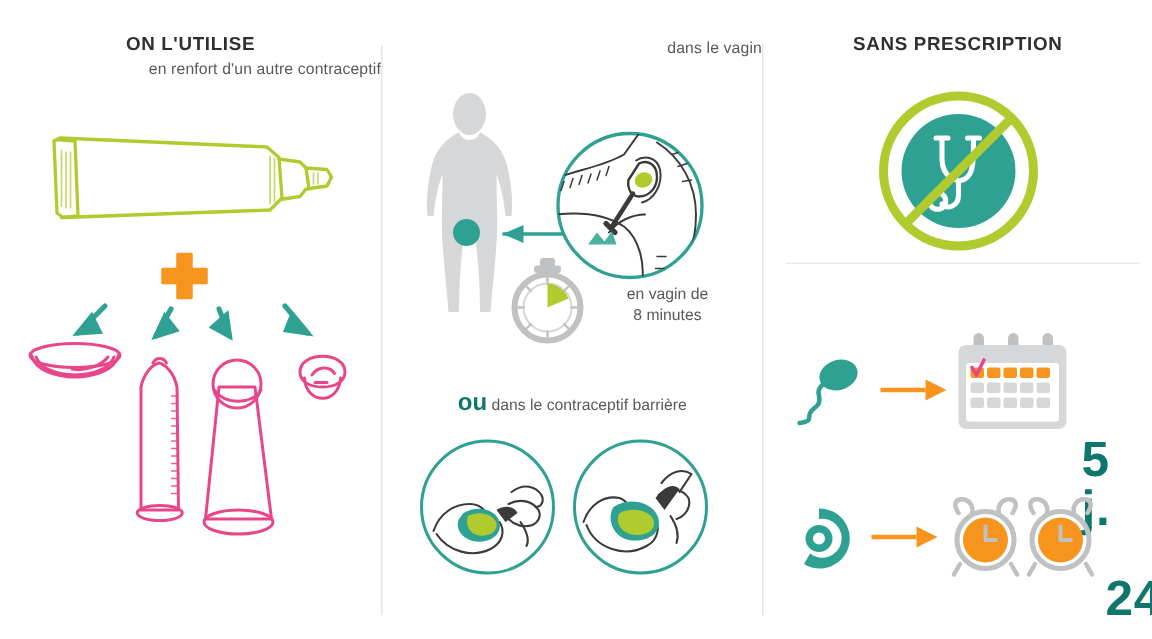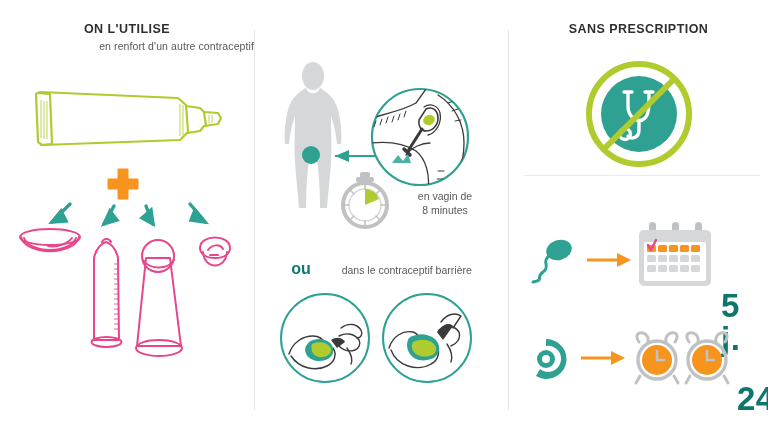--- a/index.html
+++ b/index.html
@@ -146,20 +146,21 @@
           <path d="M190 22 C194 16 202 16 205 21"></path>
           <path d="M192 27 L200 27"></path>
         </g>
       </svg>
     </div>
   </div>
 
   <div class="col" id="col-mid">
 
     <div class="abs" style="left:0;top:22px;width:253px;">
+      <div class="h-sub">dans le vagin</div>
     </div>
 
     <div class="abs" style="left:18px;top:62px;">
       <svg width="80" height="150" viewBox="0 0 80 150">
         <g fill="#D6D7D9">
           <ellipse cx="40" cy="14" rx="11" ry="14"></ellipse>
           <path d="M33 26 C26 30 18 36 15 48 C12 60 11 72 12 82 L16 82 C17 72 19 62 22 54
                    C22 72 21 88 22 100 C23 116 25 132 26 146 L33 146 C33 130 34 112 36 98
                    C37 92 43 92 44 98 C46 112 47 130 47 146 L54 146 C55 132 57 116 58 100
                    C59 88 58 72 58 54 C61 62 63 72 64 82 L68 82 C69 72 68 60 65 48
@@ -238,21 +239,21 @@
         <path d="M27 33 L27 17 A16 16 0 0 1 41 27 Z" fill="#AFCB2E"></path>
       </svg>
     </div>
 
     <div class="abs" style="left:135px;top:190px;width:110px;">
       <div class="small-note">en vagin de</div>
       <div class="small-note">8 minutes</div>
     </div>
 
     <div class="abs" style="left:0;top:260px;width:253px;text-align:center;">
-      <span class="teal-word">ou</span><span class="small-note" style="display:inline;padding-left:28px;"> dans le contraceptif barrière</span>
+      <span class="teal-word">ou</span><span class="small-note" style="display:inline;"> dans le contraceptif barrière</span>
     </div>
 
     <div class="abs" style="left:24px;top:292px;">
       <svg width="92" height="92" viewBox="0 0 92 92">
         <circle cx="46" cy="46" r="44" fill="#fff" stroke="#2FA193" stroke-width="2"></circle>
         <g fill="none" stroke="#3a3a3a" stroke-width="1.4" stroke-linecap="round" stroke-linejoin="round">
           <path d="M10 62 C14 50 24 44 34 44 C40 44 44 47 46 52"></path>
           <path d="M12 64 C20 76 36 80 48 74 C56 70 58 62 54 56"></path>
           <path d="M62 36 C70 30 78 32 82 38 C84 42 82 46 78 46"></path>
           <path d="M60 44 C68 40 76 42 80 48 C82 52 80 56 76 58 C70 60 64 58 60 54"></path>

